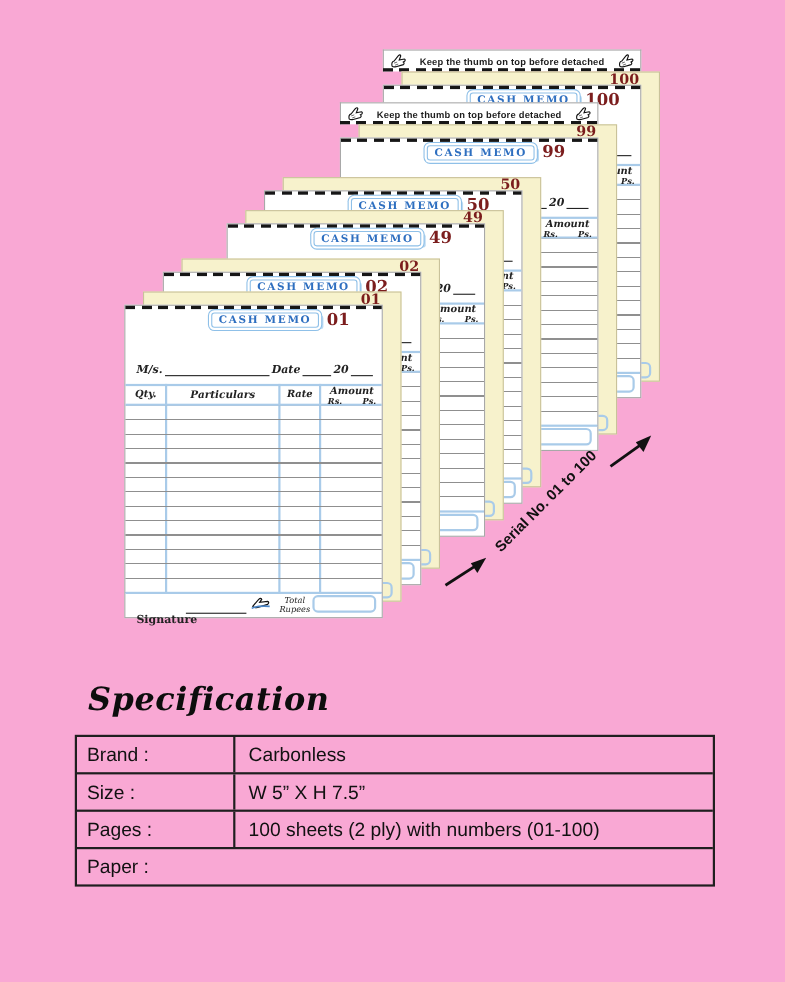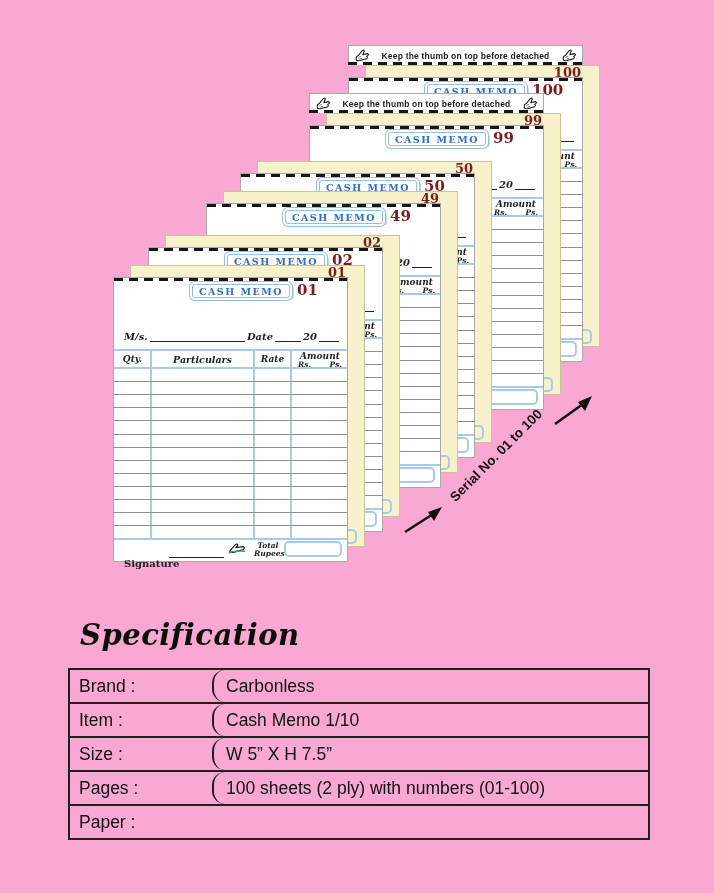--- a/index.html
+++ b/index.html
@@ -59,42 +59,42 @@
   .v1{left:36px}.v2{left:139px}.v3{left:176px}
   .rows{position:absolute;left:0;top:91px;width:100%;height:170px;
         background:repeating-linear-gradient(to bottom,transparent 0 12.1px,#8F8F8F 12.1px 13.1px);}
   .blueline{position:absolute;left:0;top:260px;width:100%;height:2px;background:#A9CBE9;}
 
   .wfooter{position:absolute;left:0;top:262px;width:100%;height:22px;}
   .sig{position:absolute;left:10px;top:18px;font-size:10px;font-weight:bold;color:#222;}
   .sigline{position:absolute;left:55px;top:17px;width:55px;border-bottom:1.2px solid #222;}
   .handicon{position:absolute;left:113px;top:2px;width:20px;height:13px;}
   .totlbl{position:absolute;left:140px;top:2px;width:28px;text-align:center;
-          font-size:7.5px;font-style:italic;font-weight:bold;line-height:7.5px;color:#222;}
+          font-size:7.5px;font-style:italic;font-weight:normal;line-height:7.5px;color:#222;}
   .tbox{position:absolute;left:170px;top:1px;width:54px;height:12px;
         border:2px solid #A9CBE9;border-radius:5px;background:#fff;}
 
   
   .serial-note{position:absolute;left:408px;top:448px;width:176px;text-align:center;
                transform:rotate(-45deg);font-family:"Liberation Sans",sans-serif;
                font-size:13.5px;font-weight:bold;color:#111;white-space:nowrap;}
   .arrow{position:absolute;}
   .arrow.upper{left:552px;top:392px;}
   .arrow.lower{left:402px;top:504px;}
 
   
   .spec-heading{position:absolute;left:80px;top:618px;font-family:"DejaVu Serif",serif;
                 font-style:italic;font-weight:bold;font-size:29px;color:#0d0d0d;letter-spacing:.5px;}
   .spec-table{position:absolute;left:68px;top:668px;width:578px;border:2px solid #1f1f1f;
               font-family:"Liberation Sans",sans-serif;font-size:17.5px;color:#111;
               border-collapse:collapse;}
   .spec-row{display:grid;grid-template-columns:142px 1fr;height:32px;border-top:2px solid #1f1f1f;}
   .spec-row:first-child{border-top:none;}
   .spec-label{padding-left:9px;display:flex;align-items:center;}
-  .spec-value{padding-left:12px;display:flex;align-items:center;border-left:2px solid #1f1f1f;border-radius:13px;}
+  .spec-value{padding-left:12px;display:flex;align-items:center;border-left:2px solid #1f1f1f;}
 </style>
 </head>
 <body>
 
 <div class="page">
   <div id="stack">
   <div class="unit" style="left: 348px; top: 77px;">
     <div class="strip">
       <svg class="thumb" viewBox="0 0 16 14">
         <path d="M2 12 Q1 8 4 7 L8 2 Q10 0 10.5 2 L9 6 L14 5 Q15.5 5.5 14.5 7 L13 8 Q14.5 9 13 10.5 L6 12.5 Q3 13 2 12 Z" fill="#fff" stroke="#111" stroke-width="1.1"></path>
@@ -472,24 +472,20 @@
   </svg>
 
   <div class="spec-heading">Specification</div>
 
   <div class="spec-table">
     <div class="spec-row">
       <div class="spec-label">Brand :</div>
       <div class="spec-value">Carbonless</div>
     </div>
     <div class="spec-row">
-      <div class="spec-label">Item :</div>
-      <div class="spec-value">Cash Memo 1/10</div>
-    </div>
-    <div class="spec-row">
       <div class="spec-label">Size :</div>
       <div class="spec-value">W 5” X H 7.5”</div>
     </div>
     <div class="spec-row">
       <div class="spec-label">Pages :</div>
       <div class="spec-value">100 sheets (2 ply) with numbers (01-100)</div>
     </div>
     <div class="spec-row">
       <div class="spec-label">Paper :</div>
     </div>

